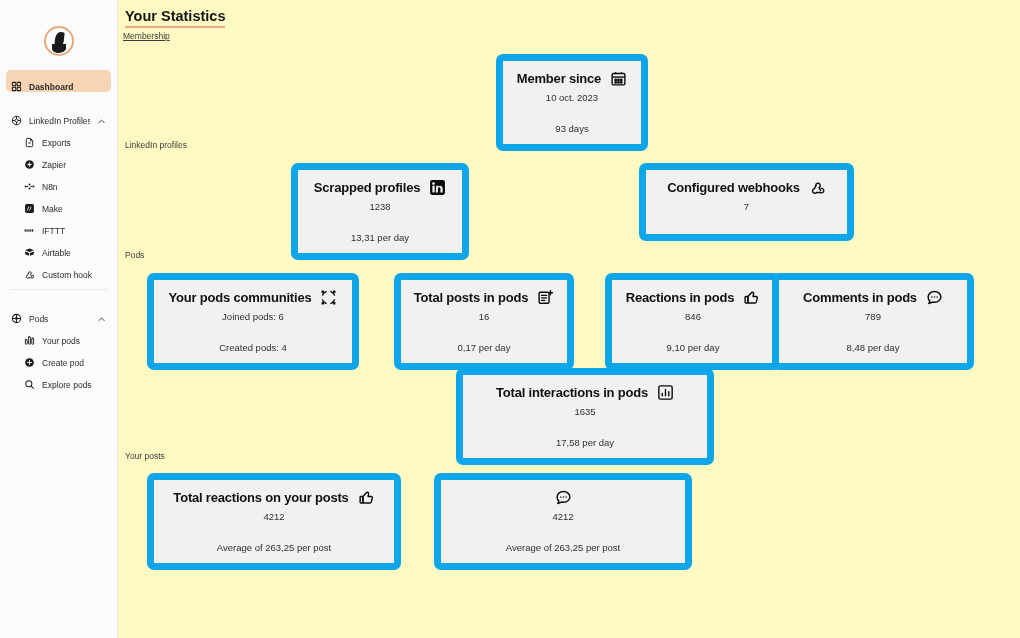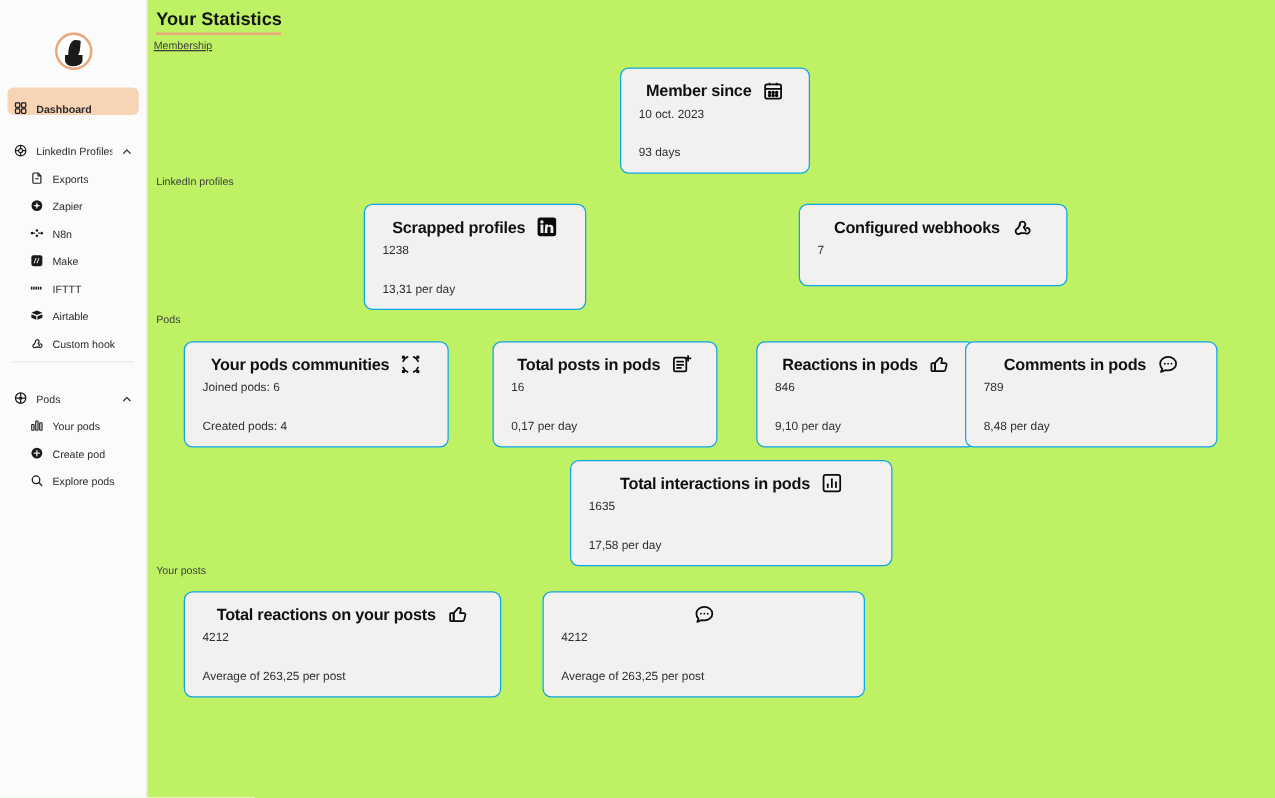--- a/index.html
+++ b/index.html
@@ -79,44 +79,45 @@
     display: flex; align-items: center; justify-content: center;
     color: #3a3a3a;
   }
   .nav-chevron svg { width: 9px; height: 9px; }
 
   
   .main {
     flex: 1 1 auto;
     position: relative;
     padding: 34px 0 0 0;
-    background: #bef264;
+    background: #fef9c3;
   }
   .page-title {
     position: absolute;
     left: 7px; top: 8px;
     font-size: 14.5px;
     font-weight: bold;
     color: #151515;
     padding-bottom: 2px;
     border-bottom: 2px solid #e8a87c;
     display: inline-block;
   }
   .section-label {
     position: absolute;
     font-size: 8.5px;
     color: #3c3c3c;
   }
 
   .card {
     position: absolute;
     background: #f2f1f0;
-    border: 1px solid #0ea5e9;
+    border: 7px solid #0ea5e9;
     border-radius: 7px;
     padding: 9px 14px 10px 14px;
+    text-align: center;
   }
   .card-head {
     display: flex; align-items: center; justify-content: center;
     gap: 9px;
     white-space: nowrap;
   }
   .card-title {
     font-size: 13px;
     font-weight: bold;
     color: #101010;

